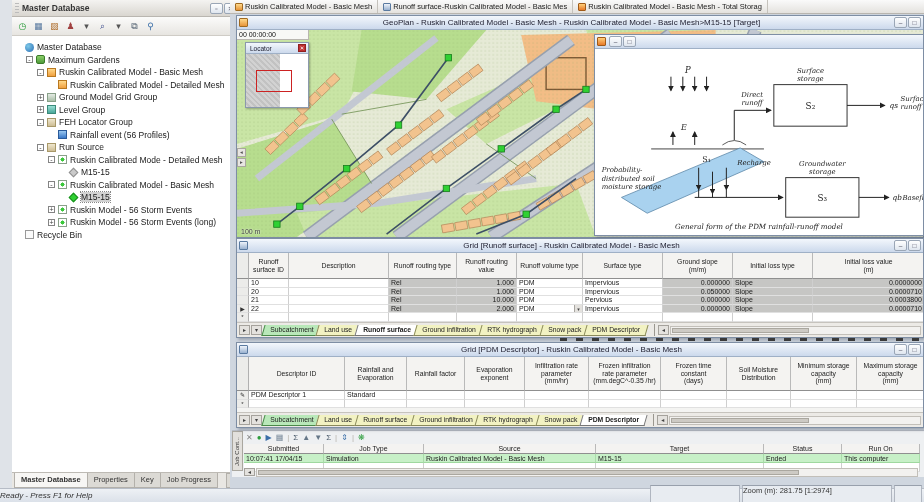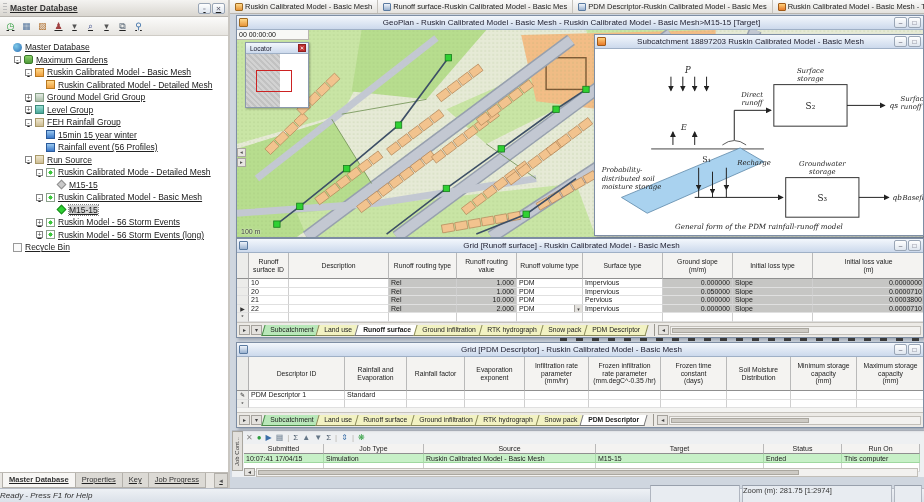--- a/index.html
+++ b/index.html
@@ -1,21 +1,21 @@
 <!DOCTYPE html>
 <html><head>
 <meta charset="utf-8">
 <style>
   * { margin:0; padding:0; box-sizing:border-box; }
   html,body { width:924px; height:502px; overflow:hidden; }
   body { font-family:"Liberation Sans", sans-serif; background:#e9e7e3; position:relative; font-size:9px; color:#222; }
   #app { position:absolute; inset:0; width:924px; height:502px; background:#dfe3e8; overflow:hidden; }
 
   
-  #left-panel { position:absolute; left:0; top:0; width:230px; height:488px; background:#f2f1ef; border-right:2px solid #c9c6c1; display:flex; flex-direction:column;text-decoration:underline; }
+  #left-panel { position:absolute; left:12px; top:0; width:230px; height:488px; background:#f2f1ef; border-right:2px solid #c9c6c1; display:flex; flex-direction:column; }
   #lp-title { height:17px; background:linear-gradient(#f4f3f1,#d9d6d0); border-bottom:1px solid #b9b6b0; display:flex; align-items:center; padding:0 3px; }
   #lp-grip { width:4px; height:11px; margin-right:3px; background:repeating-linear-gradient(#bbb 0 1px, transparent 1px 3px); }
   #lp-title-text { flex:1; font-weight:bold; font-size:8.5px; color:#333; }
   .winbtn { width:13px; height:11px; border:1px solid #9aa6b6; background:linear-gradient(#fefefe,#dfe6ef); font-size:6.5px; line-height:9px; text-align:center; color:#556; margin-left:1px; border-radius:2px; }
   #lp-toolbar { height:19px; background:linear-gradient(#fbfbfa,#e7e5e1); border-bottom:1px solid #cfccc6; display:flex; align-items:center; padding:0 4px; gap:3px; }
   .tb-ico { width:13px; height:13px; font-size:9px; line-height:13px; text-align:center; border-radius:2px; }
   .tb-sep { color:#b5b2ac; font-size:8px; }
   #tree { flex:1; background:#ffffff; overflow:hidden; padding-top:4px; border-top:1px solid #fff; }
   .tree-row { display:flex; align-items:center; height:12.5px; white-space:nowrap; font-size:8.5px; color:#1a1a1a; }
   .tree-row .exp { width:7px; height:7px; border:1px solid #848484; background:#fff; font-size:7px; line-height:5px; text-align:center; color:#444; margin-right:3px; flex:none; }
@@ -172,26 +172,21 @@
           <span class="tlabel">Ground Model Grid Group</span>
         </div>
         <div class="tree-row" style="padding-left: 25px;">
           <span class="exp">+</span>
           <span class="ticon i-level"></span>
           <span class="tlabel">Level Group</span>
         </div>
         <div class="tree-row" style="padding-left: 25px;">
           <span class="exp">-</span>
           <span class="ticon i-folder"></span>
-          <span class="tlabel">FEH Rainfall Group</span>
-        </div>
-        <div class="tree-row" style="padding-left: 36px;">
-          <span class="noexp"></span>
-          <span class="ticon i-rain"></span>
-          <span class="tlabel">15min 15 year winter</span>
+          <span class="tlabel">FEH Locator Group</span>
         </div>
         <div class="tree-row" style="padding-left: 36px;">
           <span class="noexp"></span>
           <span class="ticon i-rain"></span>
           <span class="tlabel">Rainfall event (56 Profiles)</span>
         </div>
         <div class="tree-row" style="padding-left: 25px;">
           <span class="exp">-</span>
           <span class="ticon i-folder"></span>
           <span class="tlabel">Run Source</span>
@@ -243,24 +238,20 @@
 
   <main id="main">
     <div id="mdi-tabs">
         <div class="mdi-tab">
           <span class="mdi-ico mi-map"></span>
           <span>Ruskin Calibrated Model - Basic Mesh</span>
         </div>
         <div class="mdi-tab">
           <span class="mdi-ico mi-grid"></span>
           <span>Runoff surface-Ruskin Calibrated Model - Basic Mes</span>
-        </div>
-        <div class="mdi-tab">
-          <span class="mdi-ico mi-grid"></span>
-          <span>PDM Descriptor-Ruskin Calibrated Model - Basic Mes</span>
         </div>
         <div class="mdi-tab">
           <span class="mdi-ico mi-res"></span>
           <span>Ruskin Calibrated Model - Basic Mesh - Total Storag</span>
         </div>
       </div>
 
     <div class="win" id="geoplan-win">
       <div class="tbar">
         <span class="tico mi-map"></span>
@@ -444,21 +435,20 @@
           <div class="mmb">◂</div>
           <div class="mmb">▸</div>
         </div>
         <div id="scale-label">100 m</div>
       </div>
     </div>
 
     <div class="win" id="subcat-win">
       <div class="tbar">
         <span class="tico mi-res"></span>
-        <span class="ttext">Subcatchment 18897203 Ruskin Calibrated Model - Basic Mesh</span>
         <span class="winbtn">–</span>
         <span class="winbtn">□</span>
       </div>
       <div id="diagram">
         <svg viewBox="0 0 330 188">
           <defs>
             <marker id="arw" markerWidth="6" markerHeight="6" refX="5" refY="3" orient="auto">
                 <path d="M0,0 L6,3 L0,6 z" fill="#222"></path>
               </marker>
           </defs>

